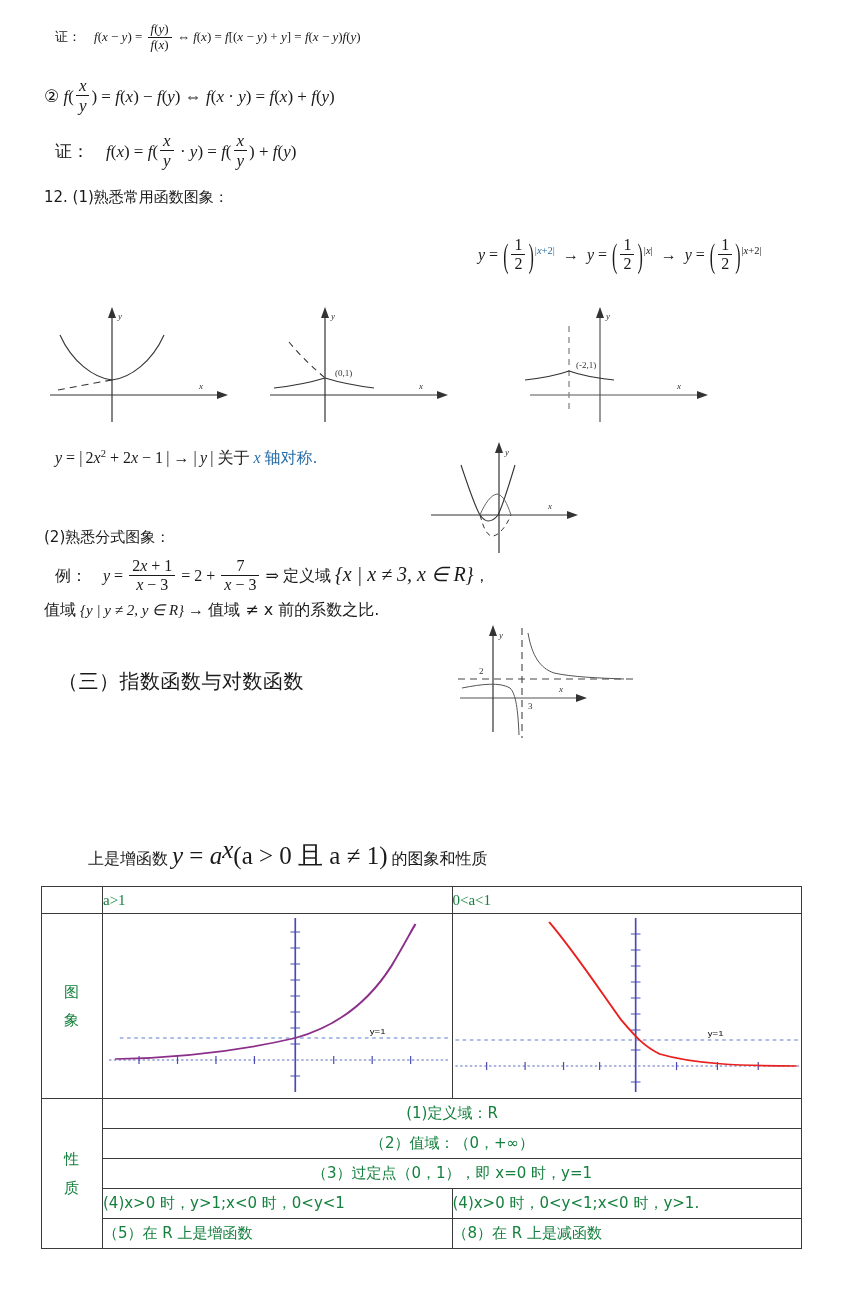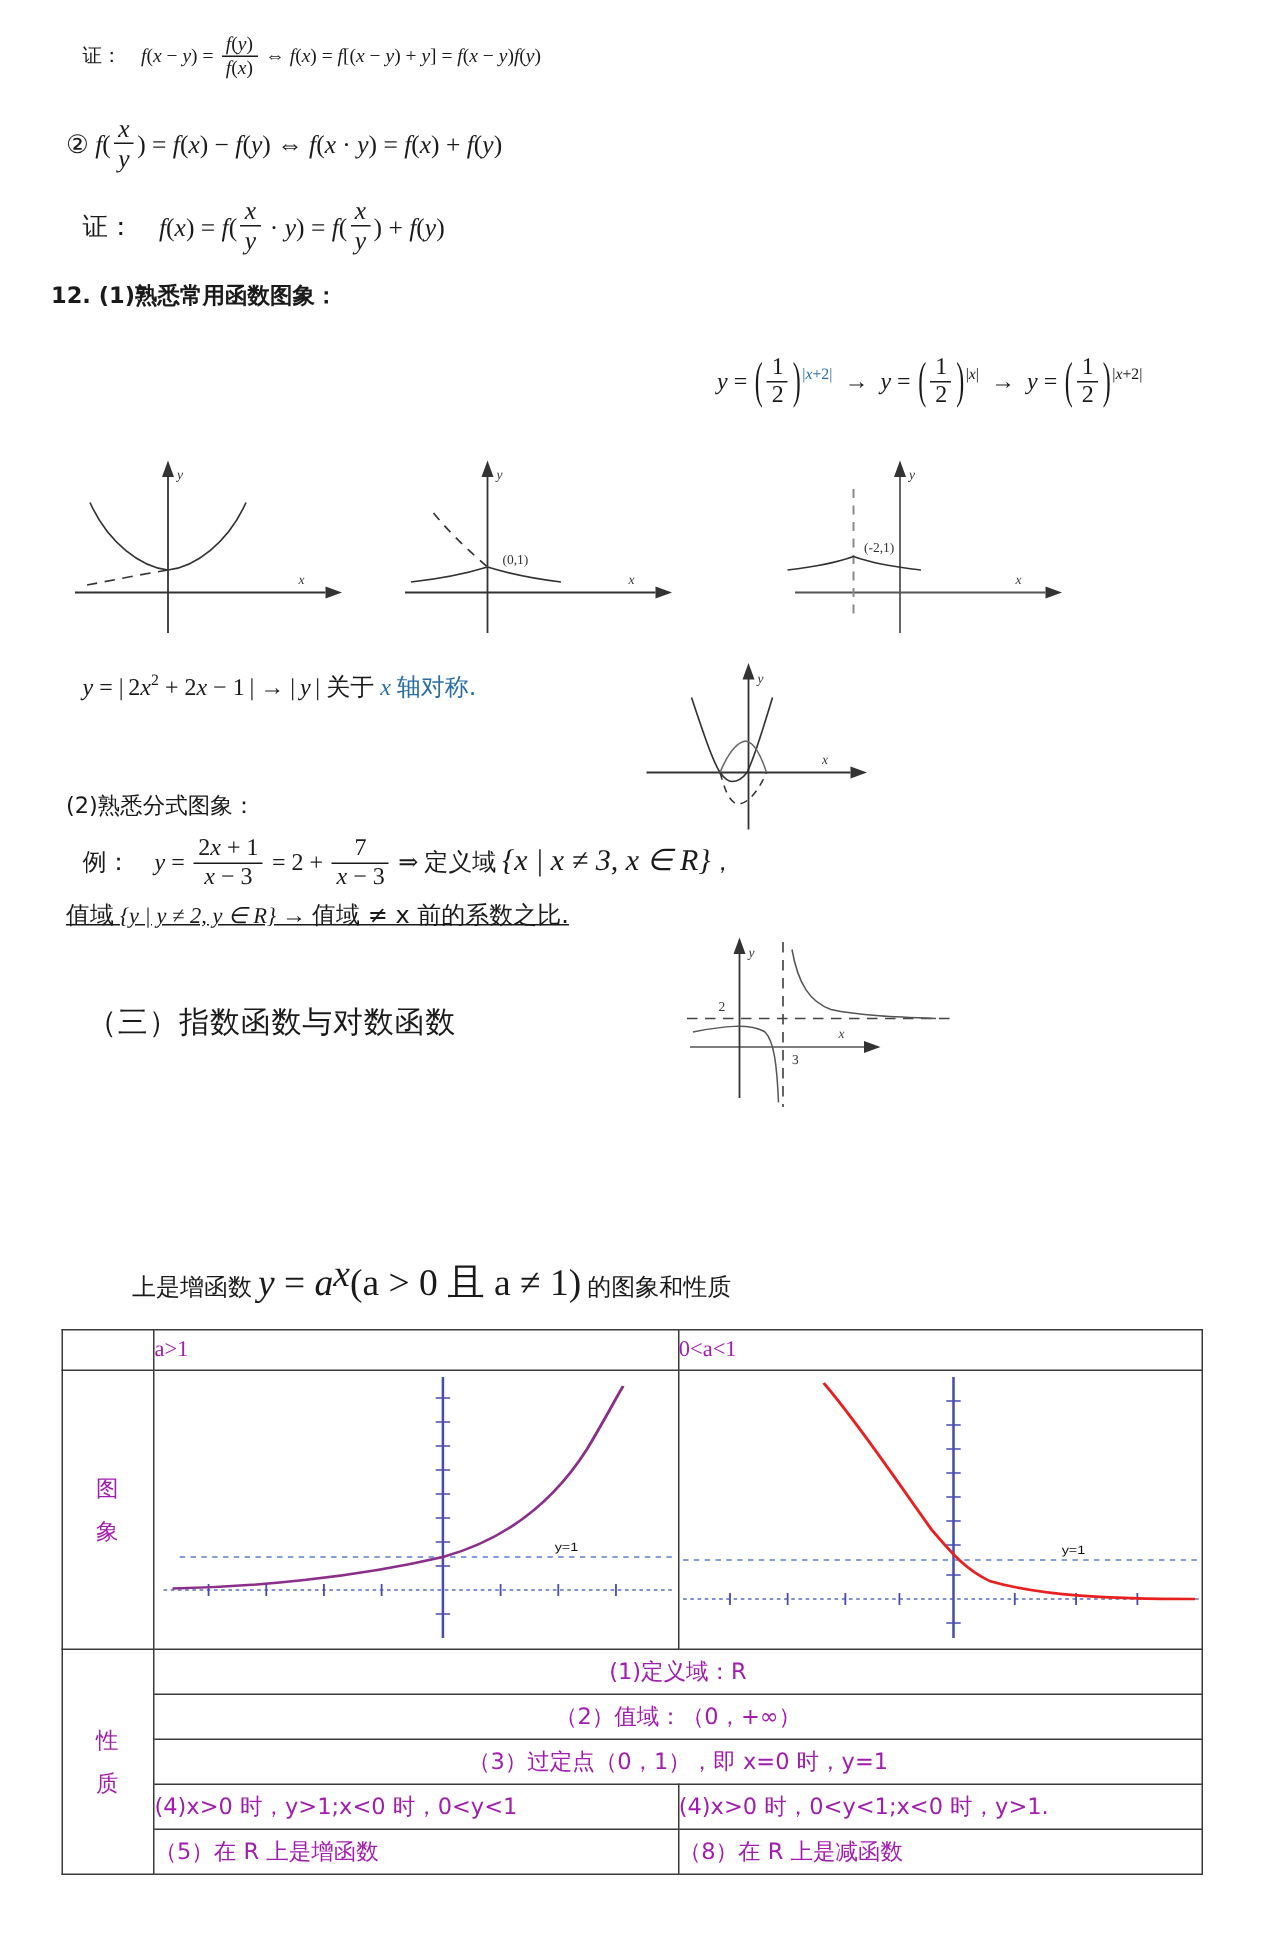--- a/index.html
+++ b/index.html
@@ -45,27 +45,27 @@
     vertical-align: -0.05em;
     margin: 0 1px;
   }
 
   
   .row { position: absolute; white-space: nowrap; }
 
   .eq1   { left: 55px;  top: 22px;  font-size: 13px; }
   .eq2   { left: 44px;  top: 76px;  font-size: 17px; }
   .eq3   { left: 55px;  top: 131px; font-size: 17px; }
-  .t12   { left: 34px;  top: 188px; font-size: 15px; font-weight: bold; }
+  .t12   { left: 44px;  top: 188px; font-size: 15px; }
   .ex1   { left: 55px;  top: 240px; font-size: 16px; }
   .ex1r  { left: 478px; top: 236px; font-size: 16px; }
   .ex2   { left: 55px;  top: 448px; font-size: 16px; }
   .t13   { left: 44px;  top: 528px; font-size: 15px; }
   .ex3   { left: 55px;  top: 557px; font-size: 16px; }
-  .ex3b  { left: 44px;  top: 600px; font-size: 16px; text-decoration: underline; }
+  .ex3b  { left: 44px;  top: 600px; font-size: 16px; }
   .hd3   { left: 58px;  top: 668px; font-size: 20px; letter-spacing: .5px; }
 
   
   .fig { position: absolute; }
   .fig1 { left: 42px;  top: 300px; }
   .fig2 { left: 262px; top: 300px; }
   .fig3 { left: 522px; top: 300px; }
   .fig4 { left: 425px; top: 437px; }
   .fig5 { left: 448px; top: 620px; }
 
@@ -85,21 +85,21 @@
     left: 41px;
     top: 886px;
     width: 761px;
     border-collapse: collapse;
     table-layout: fixed;
   }
   table.props td {
     border: 1px solid #3a3a3a;
     padding: 0;
     font-size: 15px;
-    color: #a21caf;
+    color: #15803d;
     vertical-align: middle;
   }
   td.lbl {
     width: 60px;
     text-align: center;
     font-size: 17px;
     line-height: 2.0;
     letter-spacing: 1px;
   }
   td.hdr {

